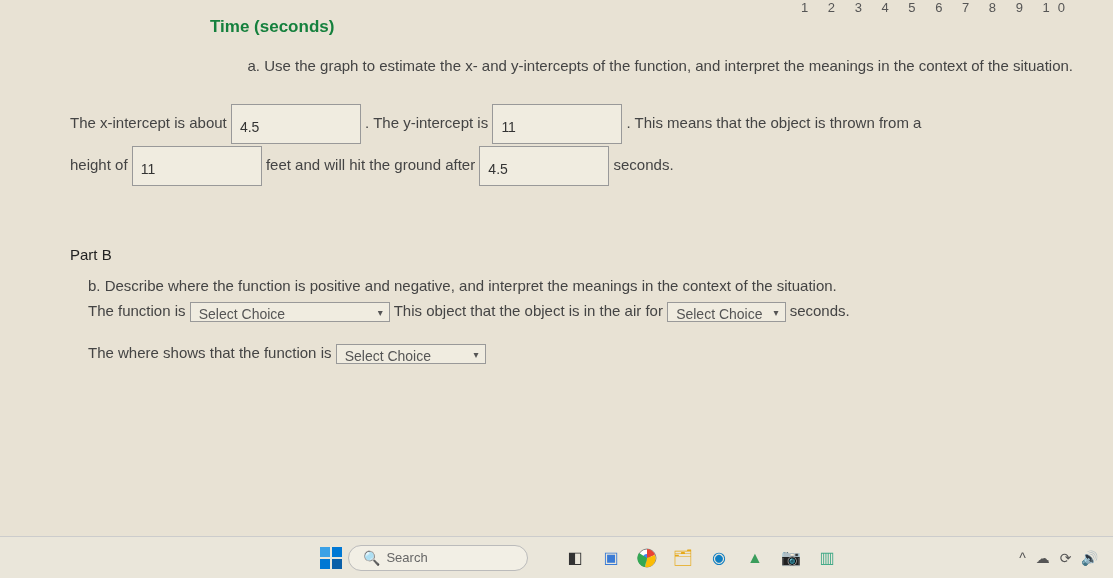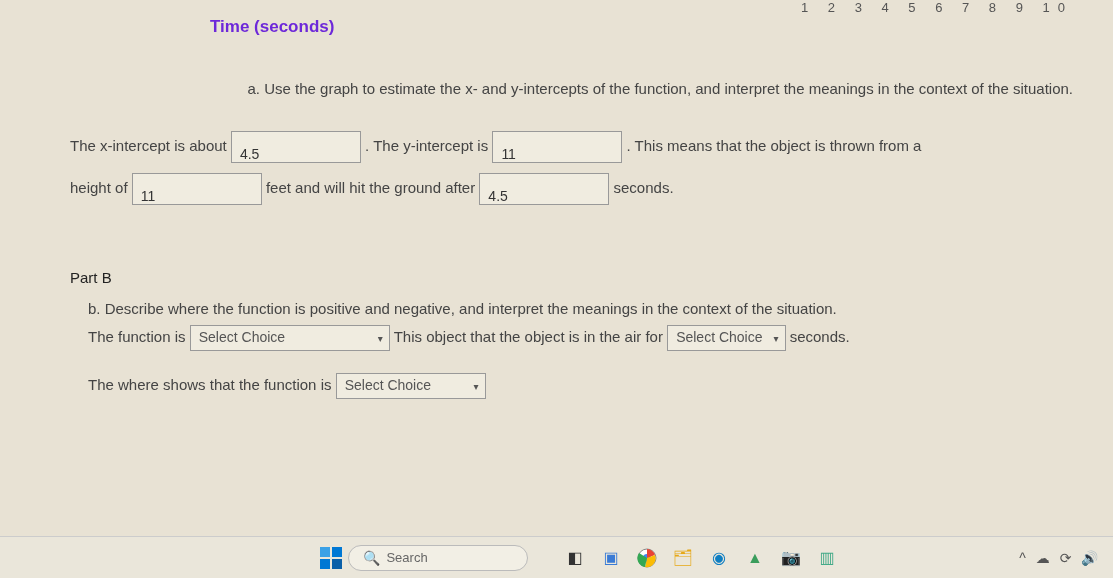--- a/index.html
+++ b/index.html
@@ -19,43 +19,43 @@
   font-size: 13px;
   color: #555;
   letter-spacing: 8px;
   margin-left: 100px;
   margin-bottom: 2px;
   text-align: right;
 }
 .axis-label {
   font-weight: bold;
   font-size: 17px;
-  color: #6d28d9;
+  color: #15803d;
   margin-left: 140px;
-  margin-bottom: 43px;
+  margin-bottom: 20px;
 }
 .question-a {
   font-size: 15px;
   color: #444;
   margin-bottom: 28px;
   text-align: right;
 }
 .fill-row {
   font-size: 15px;
   color: #444;
   line-height: 2.8;
   margin-bottom: 60px;
 }
 .text-input {
   display: inline-block;
   border: 1px solid #999;
   background: #f0ece0;
   padding: 3px 8px;
   min-width: 130px;
-  height: 32px;
+  height: 40px;
   font-size: 14px;
   vertical-align: middle;
   color: #333;
 }
 .part-label {
   font-weight: normal;
   font-size: 15px;
   color: #222;
   margin-bottom: 14px;
 }
@@ -70,21 +70,21 @@
   color: #444;
   margin-left: 18px;
   margin-bottom: 22px;
 }
 .select-box {
   display: inline-block;
   border: 1px solid #999;
   background: #f0ece0;
   padding: 3px 22px 3px 8px;
   min-width: 200px;
-  height: 26px;
+  height: 20px;
   font-size: 14px;
   color: #555;
   vertical-align: middle;
   position: relative;
 }
 .select-box.small { min-width: 110px; }
 .select-box .chev {
   position: absolute;
   right: 6px;
   top: 50%;

